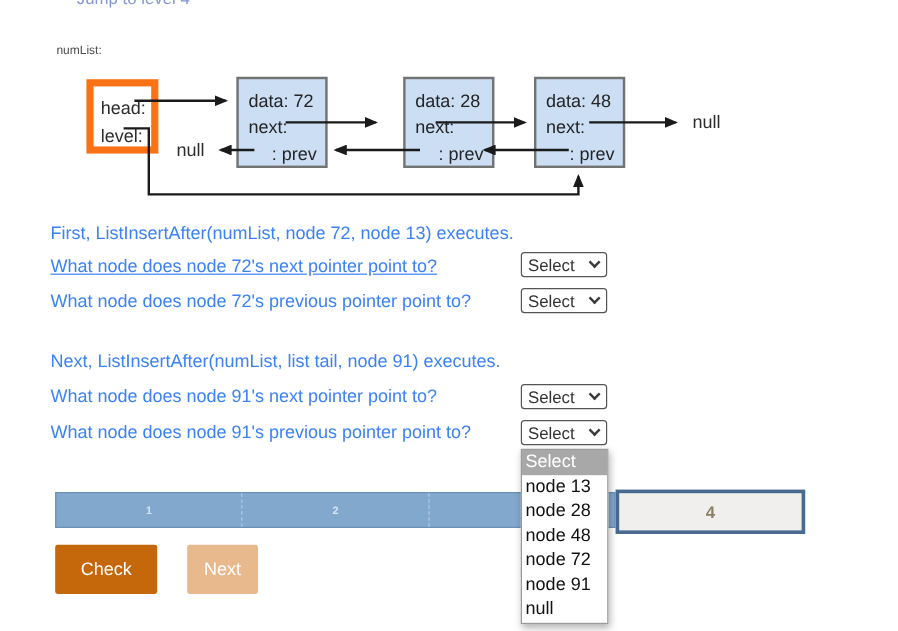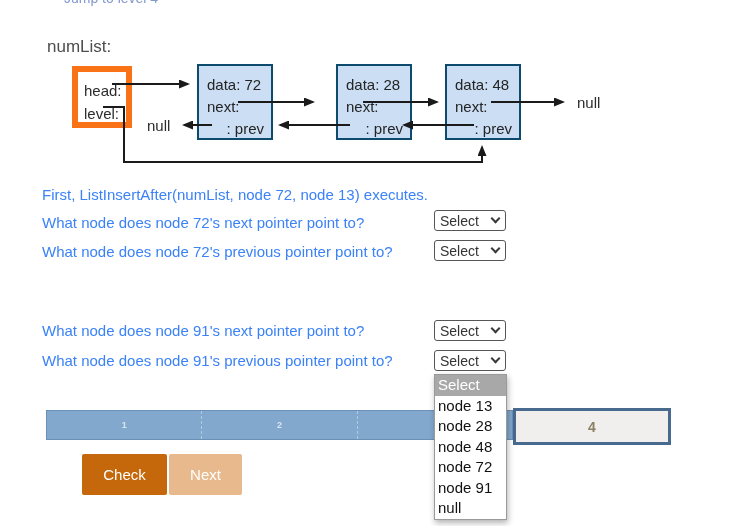--- a/index.html
+++ b/index.html
@@ -7,41 +7,41 @@
   .page {
     position:relative; width:748px; height:526px; overflow:hidden;
     background:#fff; font-family:"Liberation Sans", sans-serif;
   }
   .abs { position:absolute; }
 
   
   .jump-link { top:-10px; left:64px; font-size:14px; color:#8398ce; white-space:nowrap; }
 
   
-  .numlist-label { top:37px; left:47px; font-size:17px; color:#4e4e4e; }
+  .numlist-label { top:37px; left:47px; font-size:10px; color:#4e4e4e; }
   .arrows { top:0; left:0; pointer-events:none; z-index:3; }
   .headtail-box {
     top:66px; left:72px; width:60px; height:62px;
     border:6px solid #f97316; background:#fff; z-index:1;
     padding:7px 0 0 6px; font-size:15px; color:#2c2c2c; line-height:23px;
   }
   .node {
     top:64px; width:76px; height:76px;
-    border:2px solid #0c4a6e; background:#cbdef4; z-index:1;
+    border:2px solid #737373; background:#cbdef4; z-index:1;
     padding:8px 0 0 8px; font-size:15px; color:#242424; line-height:22px;
   }
   .node .prev-row { text-align:right; padding-right:7px; }
   .node1 { left:197px; } .node2 { left:336px; } .node3 { left:445px; }
   .null-left  { top:117px; left:147px; font-size:15px; color:#2c2c2c; }
   .null-right { top:94px;  left:577px; font-size:15px; color:#2c2c2c; }
 
   
   .qtext { font-size:15px; color:#3b82f6; white-space:nowrap; }
   .t-intro1 { top:186px; left:42px; }
-  .t-q1 { top:214px; left:42px; }
+  .t-q1 { top:214px; left:42px;text-decoration:underline; }
   .t-q2 { top:243px; left:42px; }
   .t-intro2 { top:293px; left:42px; }
   .t-q3 { top:322px; left:42px; }
   .t-q4 { top:352px; left:42px; }
 
   
   .sel {
     left:434px; width:72px; height:21px; z-index:2;
     border:1px solid #565656; border-radius:3px; background:#fff;
     display:flex; align-items:center; justify-content:space-between;
@@ -83,22 +83,22 @@
     font-size:14px; font-weight:bold; color:#8b8064;
   }
 
   
   .btn {
     top:454px; height:41px; z-index:1; border:none; border-radius:2px;
     display:flex; align-items:center; justify-content:center;
     font-size:15px; color:#fff; cursor:pointer;
     font-family:"Liberation Sans", sans-serif;
   }
-  .btn-check { left:46px; width:85px; background:#c5680b;margin-left:36px; }
-  .btn-next  { left:169px; width:73px; background:#e7b98c; }
+  .btn-check { left:46px; width:85px; background:#c5680b; }
+  .btn-next  { left:156px; width:59px; background:#e7b98c; }
 </style>
 </head>
 <body>
 
 <div class="page">
 
   <div class="abs jump-link">Jump to level 4</div>
 
   <div class="abs numlist-label">numList:</div>
 
@@ -149,20 +149,21 @@
   <div class="abs sel sel-1">
     <span>Select</span>
     <span class="chev"></span>
   </div>
   <div class="abs qtext t-q2">What node does node 72's previous pointer point to?</div>
   <div class="abs sel sel-2">
     <span>Select</span>
     <span class="chev"></span>
   </div>
 
+  <div class="abs qtext t-intro2">Next, ListInsertAfter(numList, list tail, node 91) executes.</div>
   <div class="abs qtext t-q3">What node does node 91's next pointer point to?</div>
   <div class="abs sel sel-3">
     <span>Select</span>
     <span class="chev"></span>
   </div>
   <div class="abs qtext t-q4">What node does node 91's previous pointer point to?</div>
   <div class="abs sel sel-4">
     <span>Select</span>
     <span class="chev"></span>
   </div>

